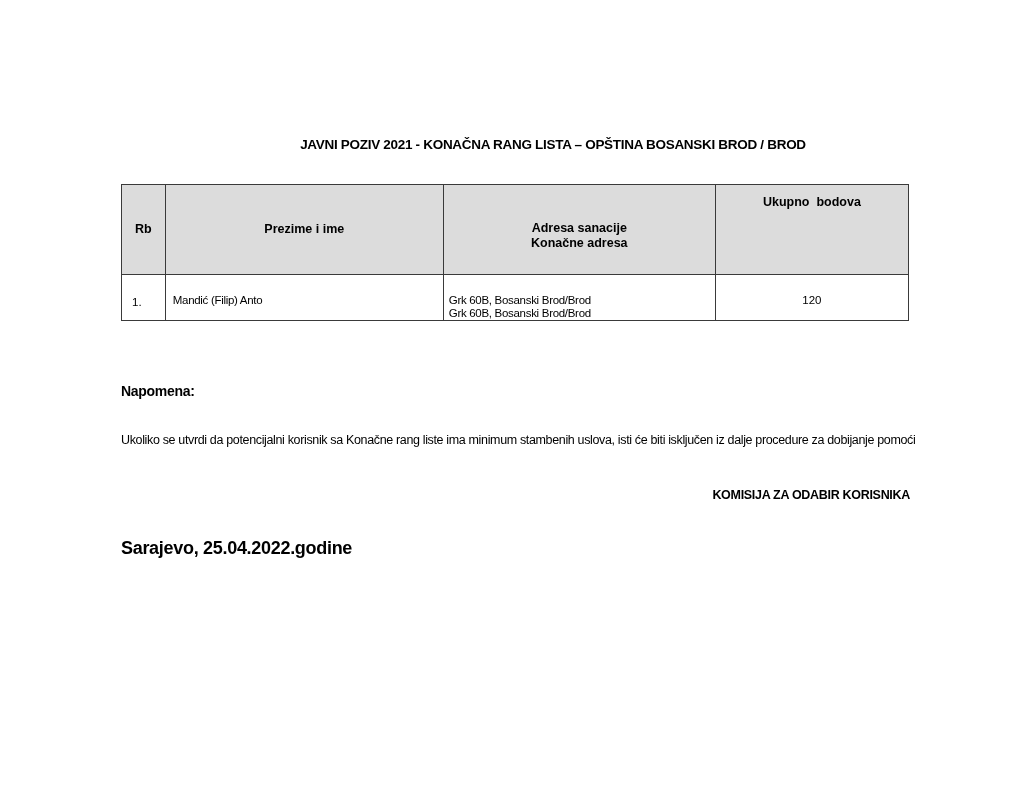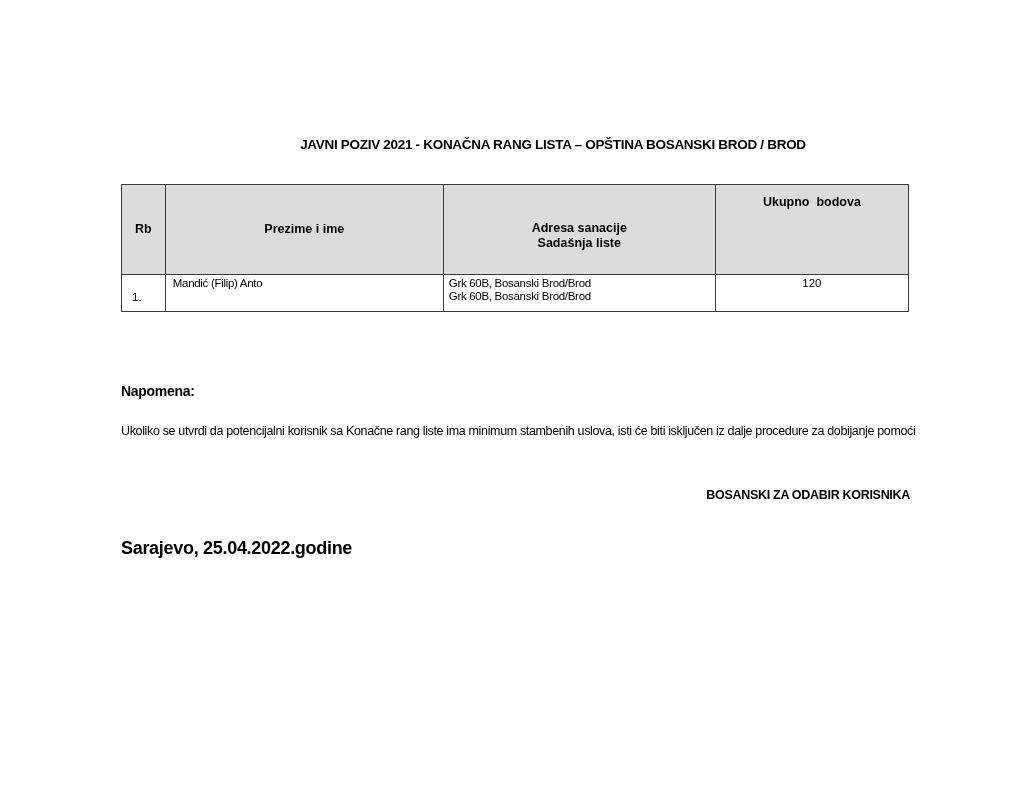--- a/index.html
+++ b/index.html
@@ -57,21 +57,21 @@
     table.rank-table th.col-address {
       padding-top: 12px;
     }
     table.rank-table tbody tr {
       height: 37px;
     }
     table.rank-table td {
       vertical-align: top;
       font-size: 11.5px;
       line-height: 13px;
-      padding-top: 2px;
+      padding-top: 19px;
     }
     td.cell-rb {
       text-align: left;
       padding-left: 10px !important;
       vertical-align: middle !important;
       padding-top: 9px !important;
       font-size: 12px;
     }
     td.cell-name {
       padding-left: 7px !important;
@@ -93,21 +93,21 @@
       position: absolute;
       left: 121px;
       top: 383px;
       font-weight: bold;
       font-size: 14px;
       letter-spacing: -0.3px;
     }
     .note-text {
       position: absolute;
       left: 121px;
-      top: 421px;
+      top: 430px;
       width: 810px;
       font-size: 12.5px;
       line-height: 20px;
       letter-spacing: -0.35px;
     }
     .commission {
       position: absolute;
       left: 600px;
       top: 488px;
       width: 310px;
@@ -130,36 +130,36 @@
 
 <div class="page-title">JAVNI POZIV 2021 - KONAČNA RANG LISTA – OPŠTINA BOSANSKI BROD / BROD</div>
 
 <table class="rank-table">
   <thead>
     <tr>
       <th class="col-rb">Rb</th>
       <th class="col-name">Prezime i ime</th>
       <th class="col-address">
         <div>Adresa sanacije</div>
-        <div>Sadašnja liste</div>
+        <div>Konačne adresa</div>
       </th>
       <th class="col-points" style="white-space:pre;">Ukupno  bodova</th>
     </tr>
   </thead>
   <tbody>
     <tr>
       <td class="cell-rb">1.</td>
       <td class="cell-name">Mandić (Filip) Anto</td>
       <td class="cell-address">
         <div>Grk 60B, Bosanski Brod/Brod</div>
         <div>Grk 60B, Bosanski Brod/Brod</div>
       </td>
       <td class="cell-points">120</td>
     </tr>
   </tbody>
 </table>
 
 <div class="note-label">Napomena:</div>
 <div class="note-text">Ukoliko se utvrdi da potencijalni korisnik sa Konačne rang liste ima minimum stambenih uslova, isti će biti isključen iz dalje procedure za dobijanje pomoći</div>
 
-<div class="commission">BOSANSKI ZA ODABIR KORISNIKA</div>
+<div class="commission">KOMISIJA ZA ODABIR KORISNIKA</div>
 
 <div class="place-date">Sarajevo, 25.04.2022.godine</div>
 
 </body></html>

